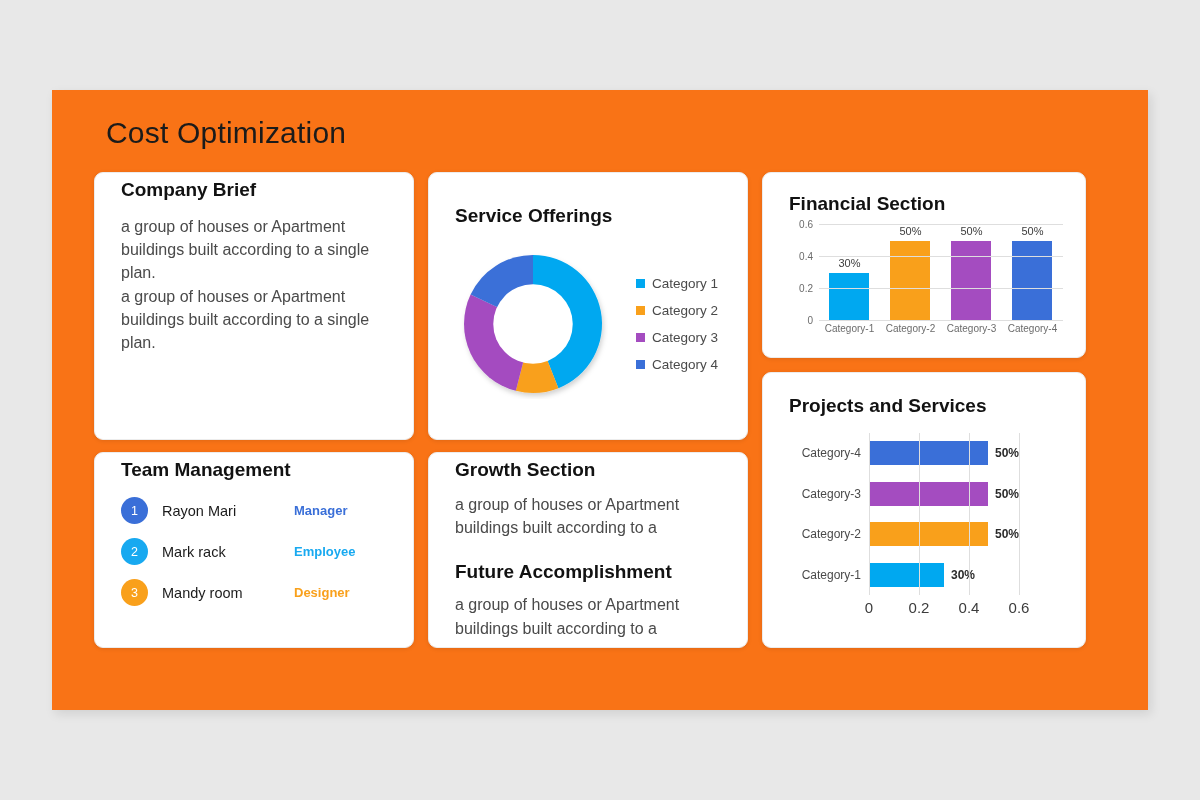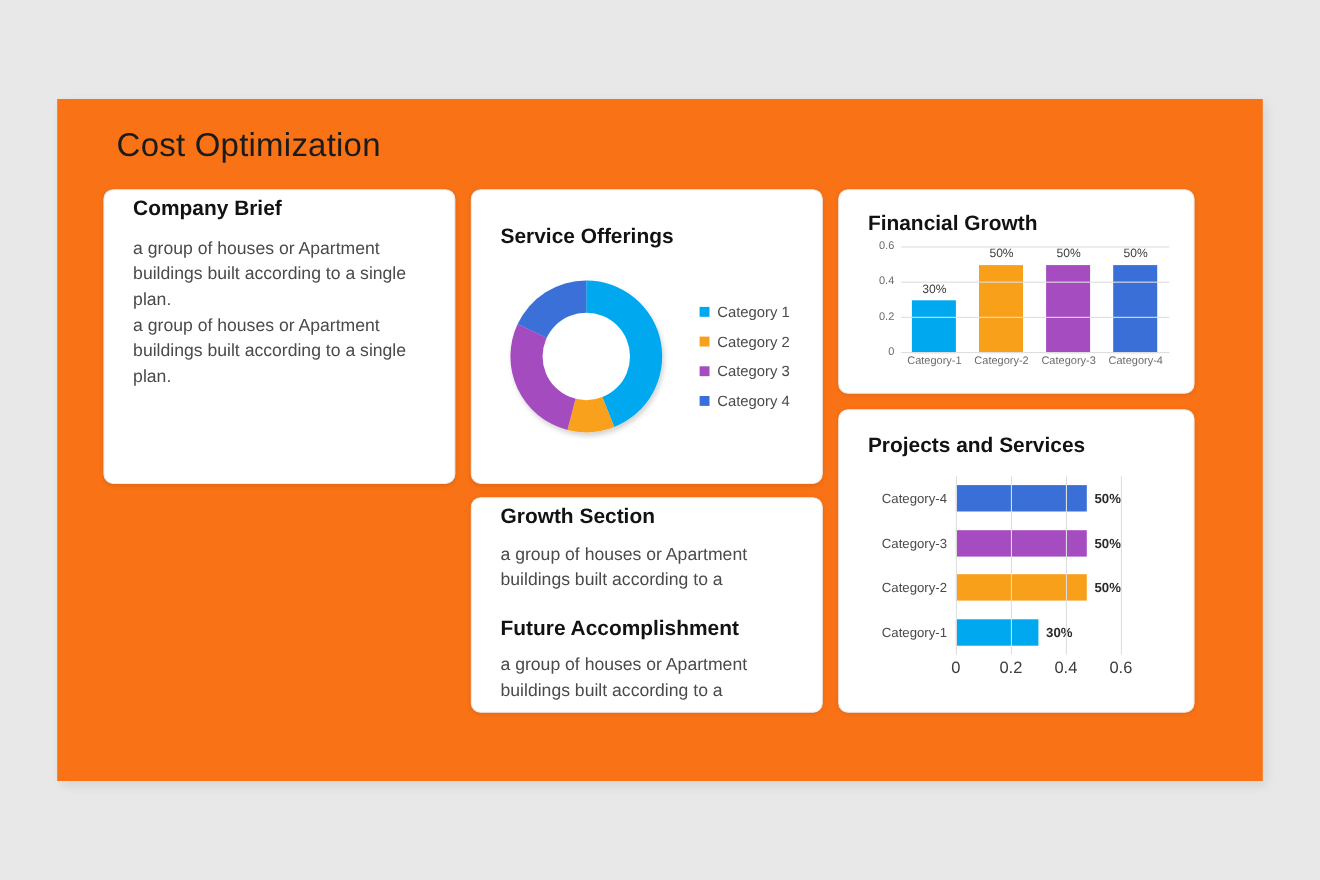--- a/index.html
+++ b/index.html
@@ -194,21 +194,21 @@
         </div>
         <div class="legend-row">
           <span class="swatch" style="background:#3A6FD8"></span>
           <span>Category 4</span>
         </div>
       </div>
     </div>
   </div>
 
   <div class="card" id="card-financial">
-    <div class="card-title" style="position:absolute;left:26px;top:20px;">Financial Growth</div>
+    <div class="card-title" style="position:absolute;left:26px;top:20px;">Financial Section</div>
     <div class="vchart">
       <div class="v-plot" id="v-plot">
         <div class="v-bars" id="v-bars">
             <div class="v-bar-col">
               <div class="v-bar" style="height: 50%; background: rgb(0, 168, 240);">
                 <div class="v-val">30%</div>
               </div>
             </div>
             <div class="v-bar-col">
               <div class="v-bar" style="height: 83.3333%; background: rgb(249, 160, 27);">
@@ -241,20 +241,40 @@
         </div>
       <div class="v-xlabels" id="v-xlabels">
           <div class="v-xlab">Category-1</div>
           <div class="v-xlab">Category-2</div>
           <div class="v-xlab">Category-3</div>
           <div class="v-xlab">Category-4</div>
         </div>
     </div>
   </div>
 
+  <div class="card pad" id="card-team">
+    <div class="card-title">Team Management</div>
+    <div id="team-list">
+        <div class="team-row">
+          <div class="badge" style="background: rgb(58, 111, 216);">1</div>
+          <div class="team-name">Rayon Mari</div>
+          <div class="team-role" style="color: rgb(58, 111, 216);">Manager</div>
+        </div>
+        <div class="team-row">
+          <div class="badge" style="background: rgb(24, 169, 240);">2</div>
+          <div class="team-name">Mark rack</div>
+          <div class="team-role" style="color: rgb(24, 169, 240);">Employee</div>
+        </div>
+        <div class="team-row">
+          <div class="badge" style="background: rgb(249, 160, 27);">3</div>
+          <div class="team-name">Mandy room</div>
+          <div class="team-role" style="color: rgb(249, 160, 27);">Designer</div>
+        </div>
+      </div>
+  </div>
 
   <div class="card pad" id="card-growth">
     <div class="card-title">Growth Section</div>
     <div class="body-text">a group of houses or Apartment buildings built according to a</div>
     <div class="sub-title">Future Accomplishment</div>
     <div class="body-text">a group of houses or Apartment buildings built according to a</div>
   </div>
 
   <div class="card" id="card-projects">
     <div class="card-title" style="position:absolute;left:26px;top:22px;">Projects and Services</div>

